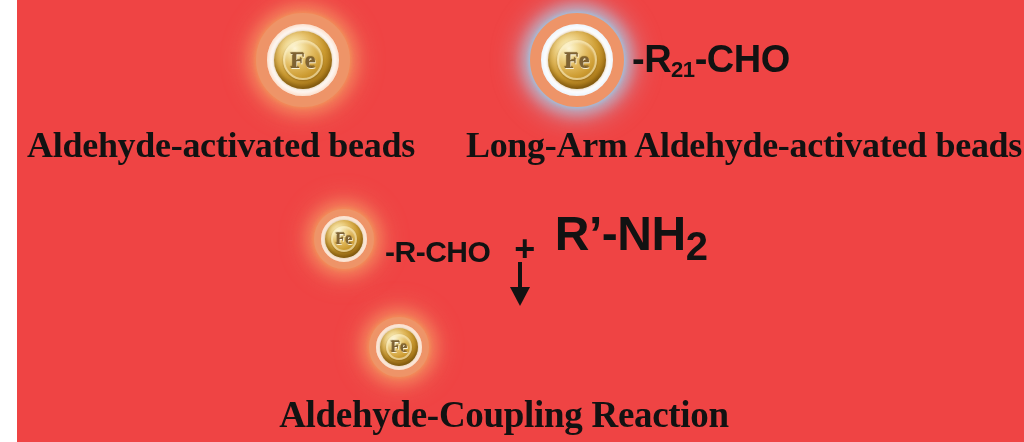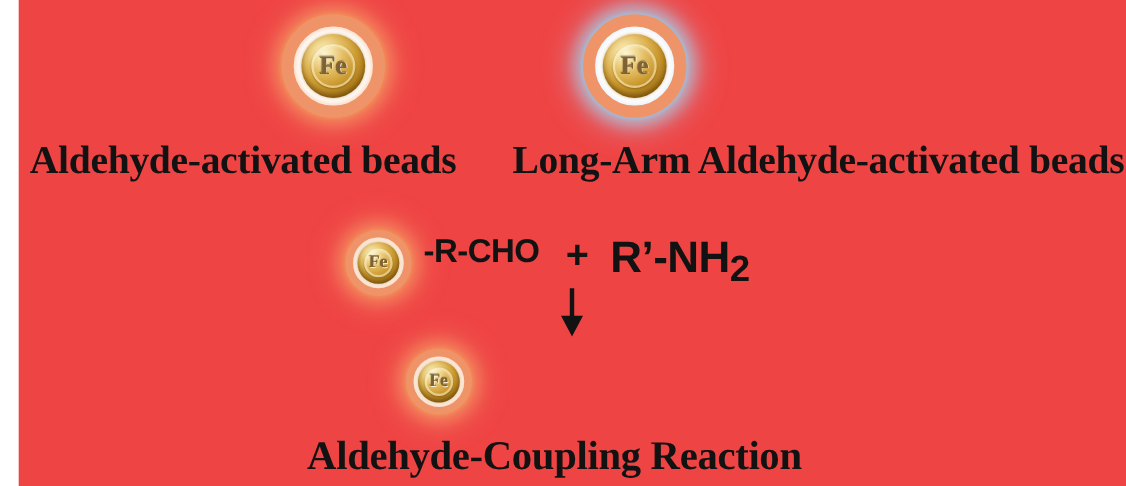--- a/index.html
+++ b/index.html
@@ -59,25 +59,25 @@
     font-weight:bold; color:#121212; white-space:nowrap;
     letter-spacing:-0.5px; line-height:1;
   }
   .formula sub {
     font-size:58%; line-height:0; vertical-align:baseline;
     position:relative; bottom:-0.22em;
   }
   .f-top { font-size:38px; }
   .f-reactant { font-size:30px; }
   .f-plus { font-size:36px; margin:0 20px 0 24px; }
-  .f-amine { font-size:40px; }
+  .f-amine { font-size:48px; }
   .f-product { font-size:39px; }
   .rxn-row {
     position:absolute; transform:translateY(-50%);
-    display:flex; align-items:flex-start; white-space:nowrap;
+    display:flex; align-items:flex-end; white-space:nowrap;
     font-weight:bold; color:#121212; letter-spacing:-0.5px; line-height:1;
   }
 
   
   .caption {
     position:absolute; transform:translateX(-50%);
     font-family:"Liberation Serif", serif; font-weight:bold; color:#121212;
     white-space:nowrap; line-height:1; letter-spacing:-0.3px;
   }
   .cap-top { font-size:36px; }
@@ -95,20 +95,21 @@
     <div class="sphere">
       <span class="fe">Fe</span>
     </div>
   </div>
 
   <div class="bead lg blue" style="left:513px; top:13px;">
     <div class="sphere">
       <span class="fe">Fe</span>
     </div>
   </div>
+  <div class="formula f-top" style="left:615px; top:59px;"><span>-R</span><sub>21</sub><span>-CHO</span></div>
 
   <div class="caption cap-top" style="left:204px; top:127px;">Aldehyde-activated beads</div>
   <div class="caption cap-top" style="left:727px; top:127px;">Long-Arm Aldehyde-activated beads</div>
 
   <div class="bead md orange" style="left:297px; top:209px;">
     <div class="sphere">
       <span class="fe">Fe</span>
     </div>
   </div>
   <div class="rxn-row" style="left:368px; top:238px;">

